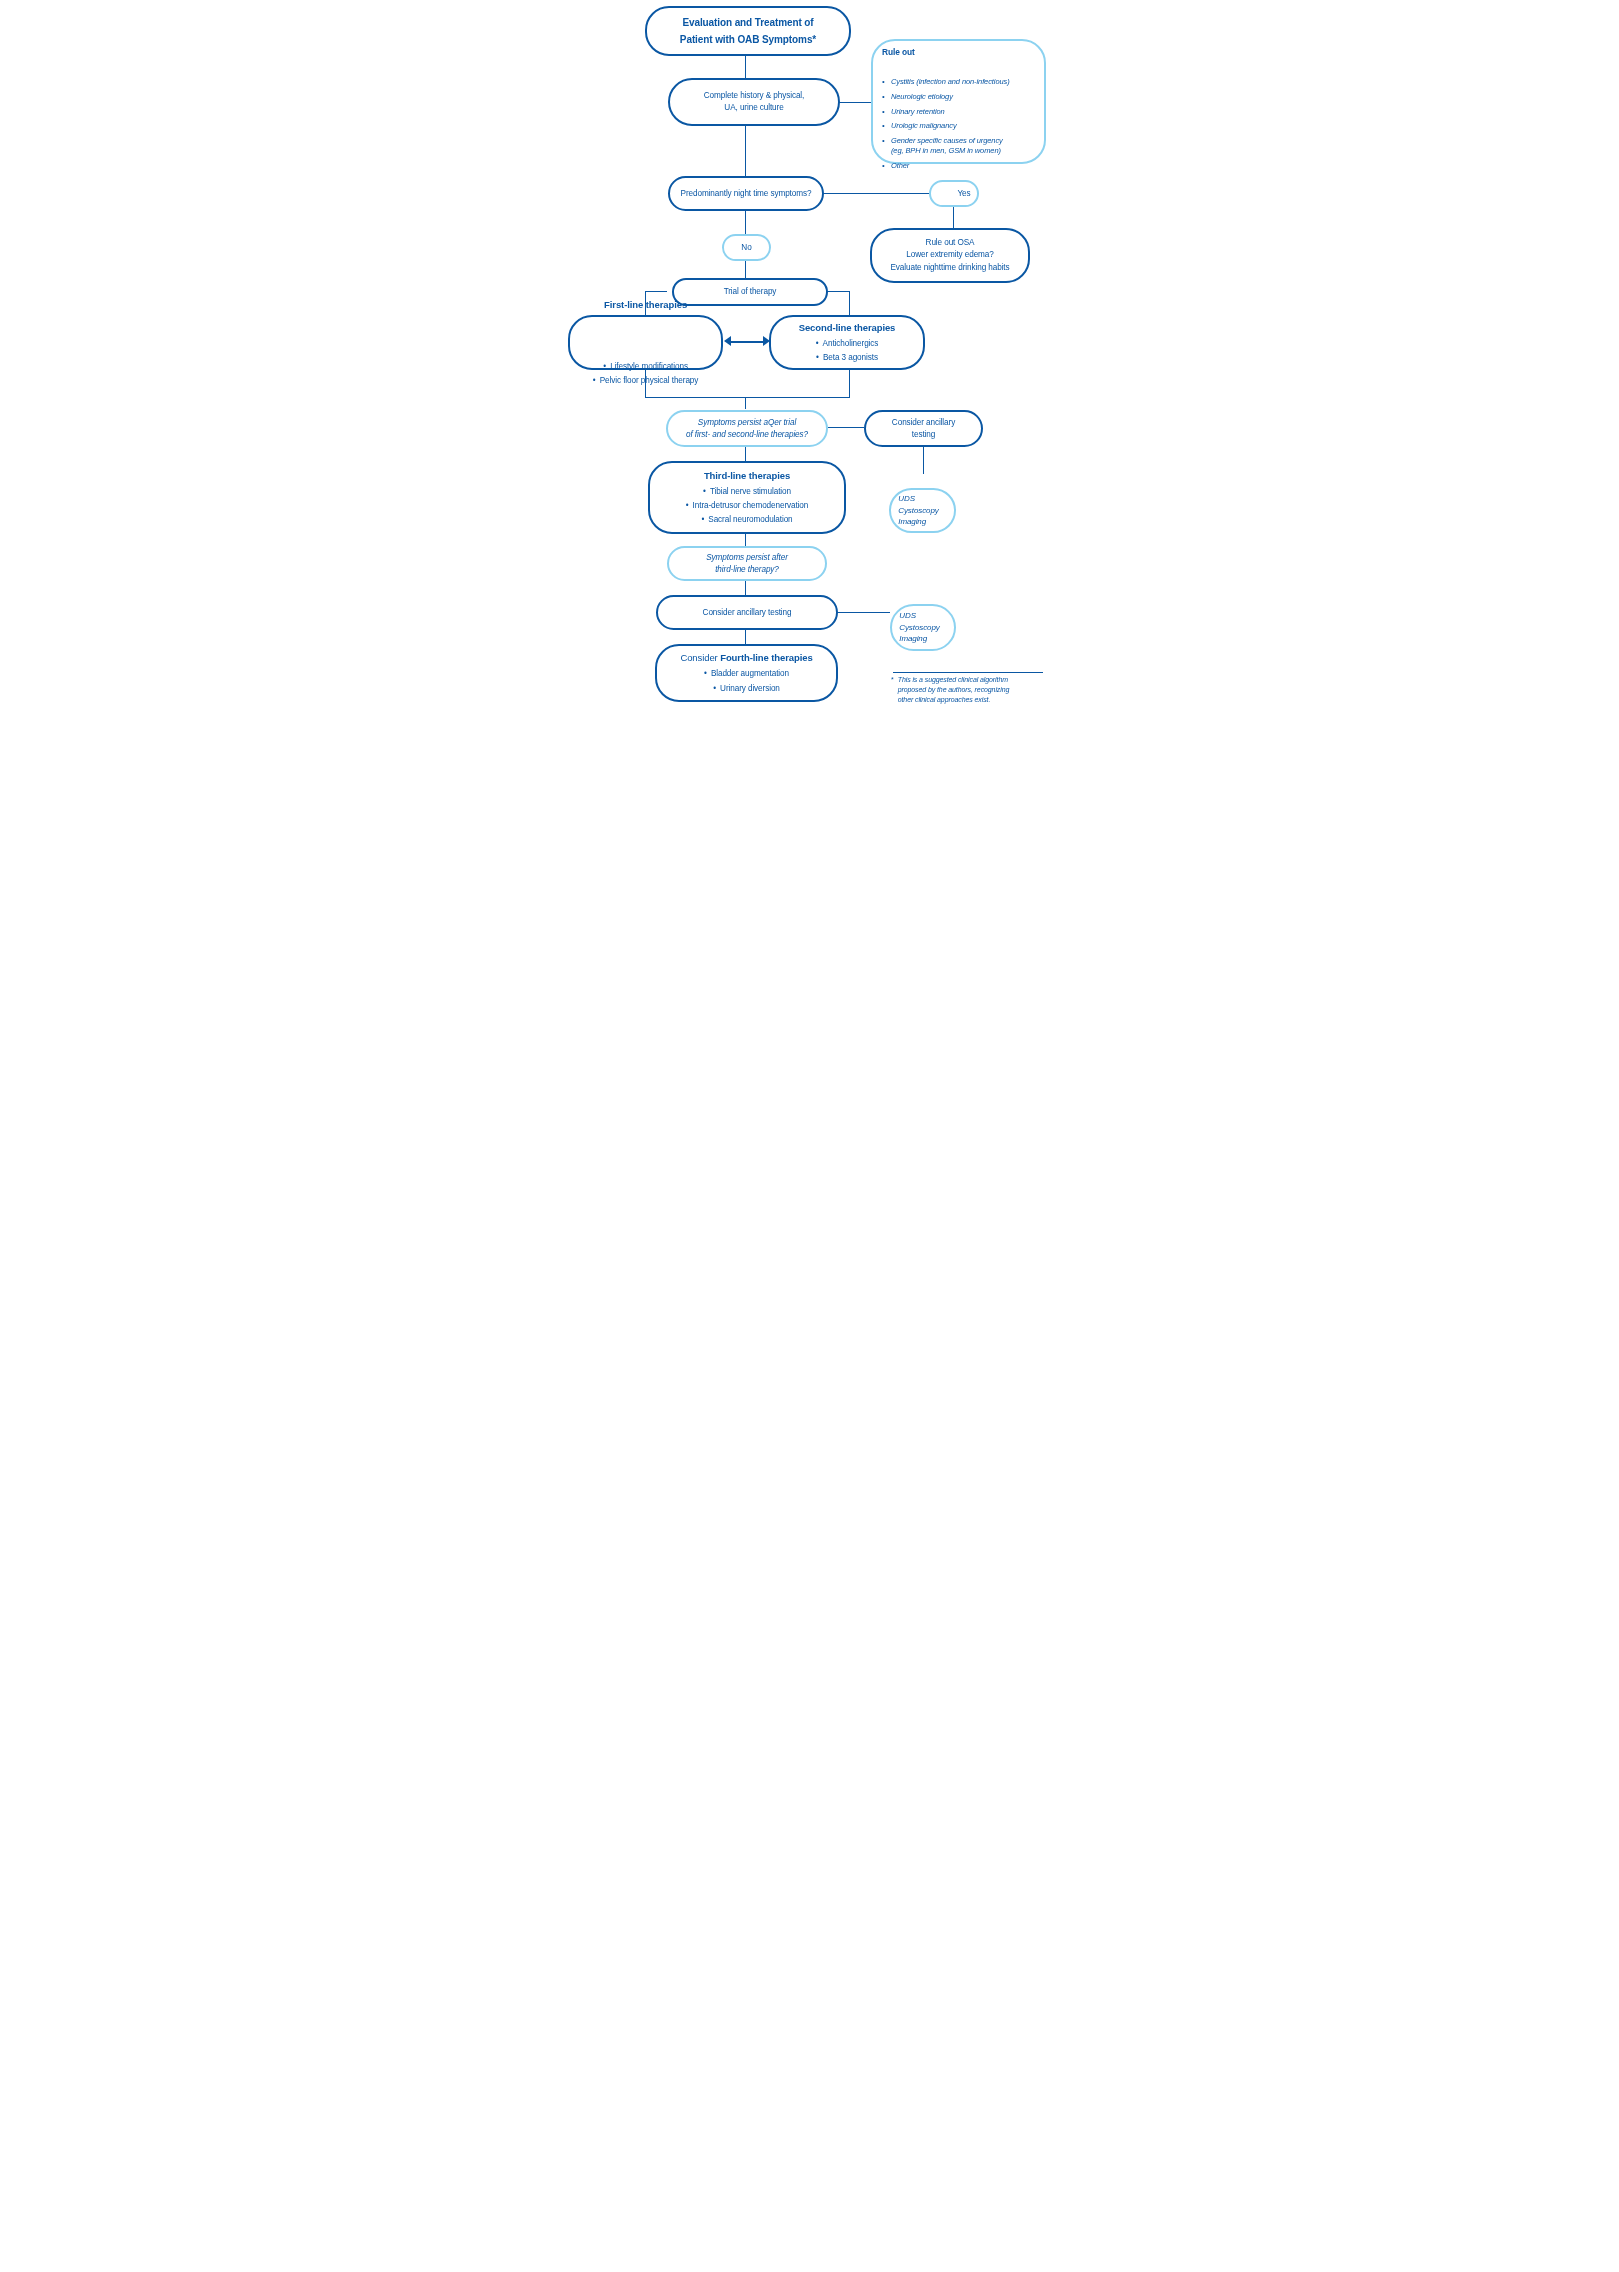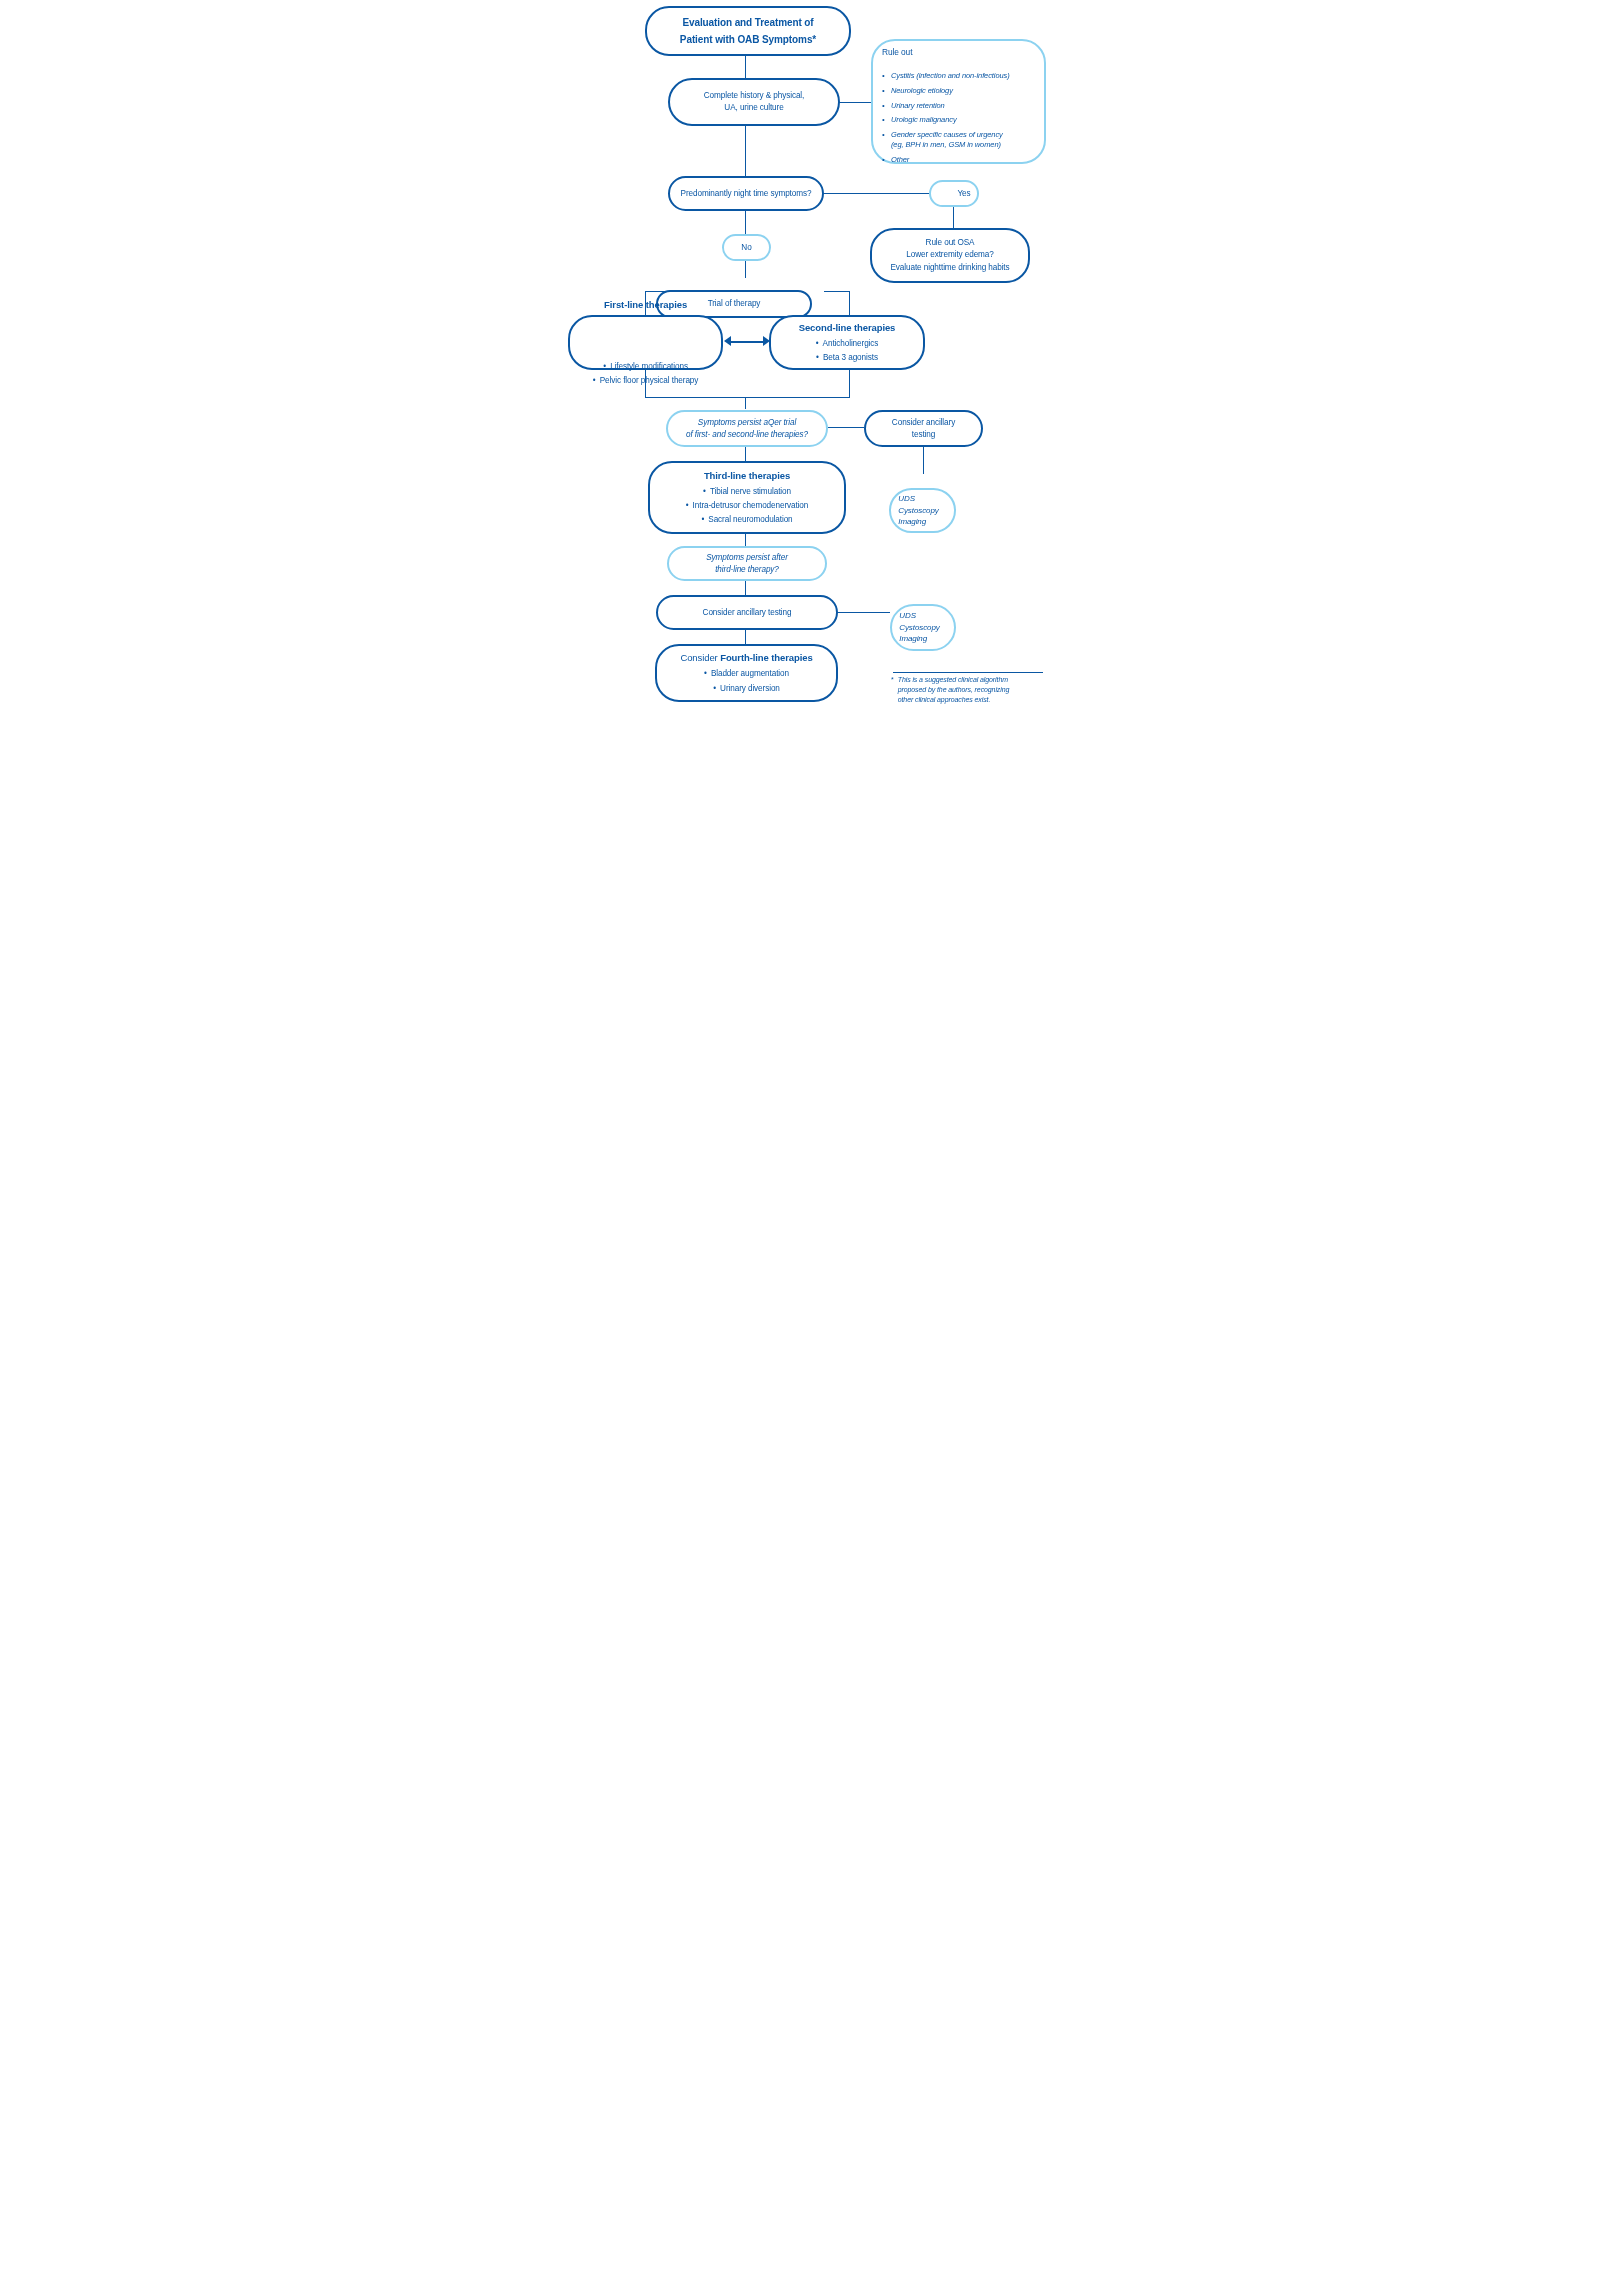--- a/index.html
+++ b/index.html
@@ -27,21 +27,21 @@
   .it{font-style:italic;}
   .b{font-weight:bold;}
   .li{display:flex;align-items:baseline;justify-content:center;gap:4.1px;}
   .li .blt{flex:0 0 auto;}
   .left-align{align-items:flex-start;text-align:left;}
   
   .title-box{font-size:10px;font-weight:bold;line-height:17.3px;}
   .std{font-size:8.2px;line-height:11.8px;}
   .std3{font-size:8.2px;line-height:12.3px;}
   .ruleout-box{justify-content:flex-start;padding:6.4px 5.5px 4.5px 9px;}
-  .ruleout-head{font-size:8.4px;font-weight:normal;margin-bottom:14px;}
+  .ruleout-head{font-size:8.4px;font-weight:bold;margin-bottom:20px;}
   .ruleout-items{display:flex;flex-direction:column;gap:4.1px;font-size:7.5px;font-style:italic;line-height:10.5px;}
   .ruleout-items .li{justify-content:flex-start;align-items:flex-start;text-align:left;gap:6.4px;}
   .sec-head{font-size:9.5px;font-weight:bold;line-height:11.8px;margin-bottom:4.1px;}
   .sec-items{display:flex;flex-direction:column;gap:3.2px;font-size:8.2px;line-height:11px;}
   .uds-box{font-size:8px;font-style:italic;line-height:11.8px;align-items:flex-start;text-align:left;padding-left:7.3px;margin-top:14px;}
   .mix-head{font-size:9.5px;line-height:11.8px;margin-bottom:4.1px;}
   .arrow{position:absolute;}
   .arrow .shaft{position:absolute;left:5.9px;right:5.9px;top:5px;height:1.8px;background:var(--dark);}
   .arrow .tri-l{position:absolute;left:0;top:0;width:0;height:0;
     border-top:5.9px solid transparent;border-bottom:5.9px solid transparent;border-right:7.7px solid var(--dark);}
@@ -125,21 +125,21 @@
   <div class="box bd std" style="left:104px;top:176px;width:156px;height:35px;">Predominantly night time symptoms?</div>
 
   <div class="box bl std" style="left:365px;top:180px;width:50px;height:27px;padding-left:20px;">Yes</div>
 
   <div class="box bd std3 pre" style="left:306px;top:228px;width:160px;height:55px;">Rule out OSA
 Lower extremity edema?
 Evaluate nighttime drinking habits</div>
 
   <div class="box bl std" style="left:158px;top:234px;width:49px;height:27px;">No</div>
 
-  <div class="box bd std" style="left:92px;top:278px;width:156px;height:28px;margin-top:12px;">Trial of therapy</div>
+  <div class="box bd std" style="left:108px;top:278px;width:156px;height:28px;">Trial of therapy</div>
 
   <div class="box bd" style="left:4.1px;top:315px;width:155px;height:55px;gap:46px;">
     <div class="sec-head">First-line therapies</div>
     <div class="sec-items">
       <div class="li">
           <span class="blt">•</span>
           <span>Lifestyle modifications</span>
         </div>
       <div class="li">
           <span class="blt">•</span>

